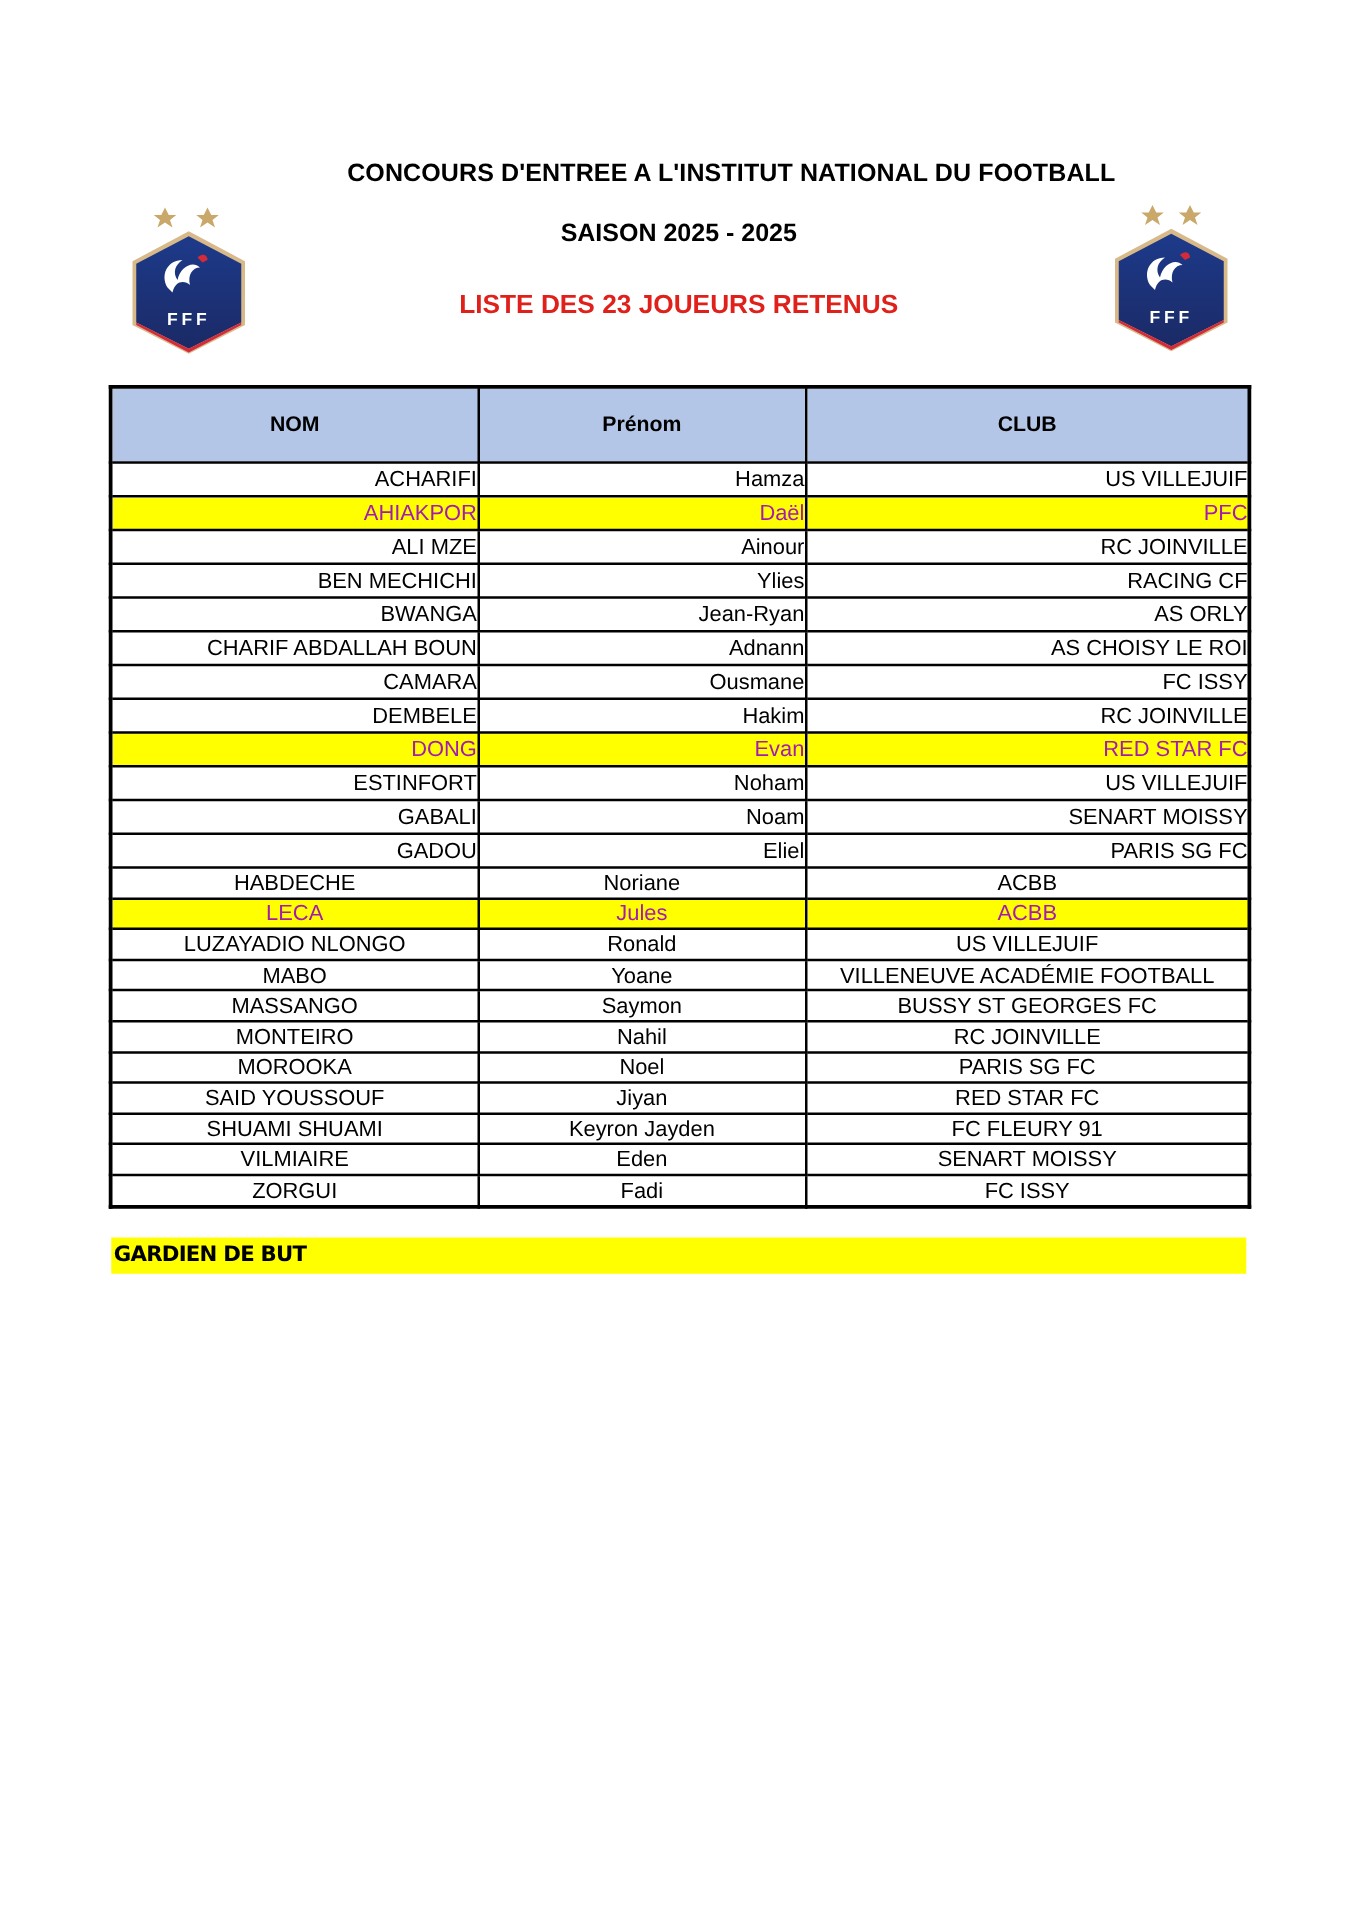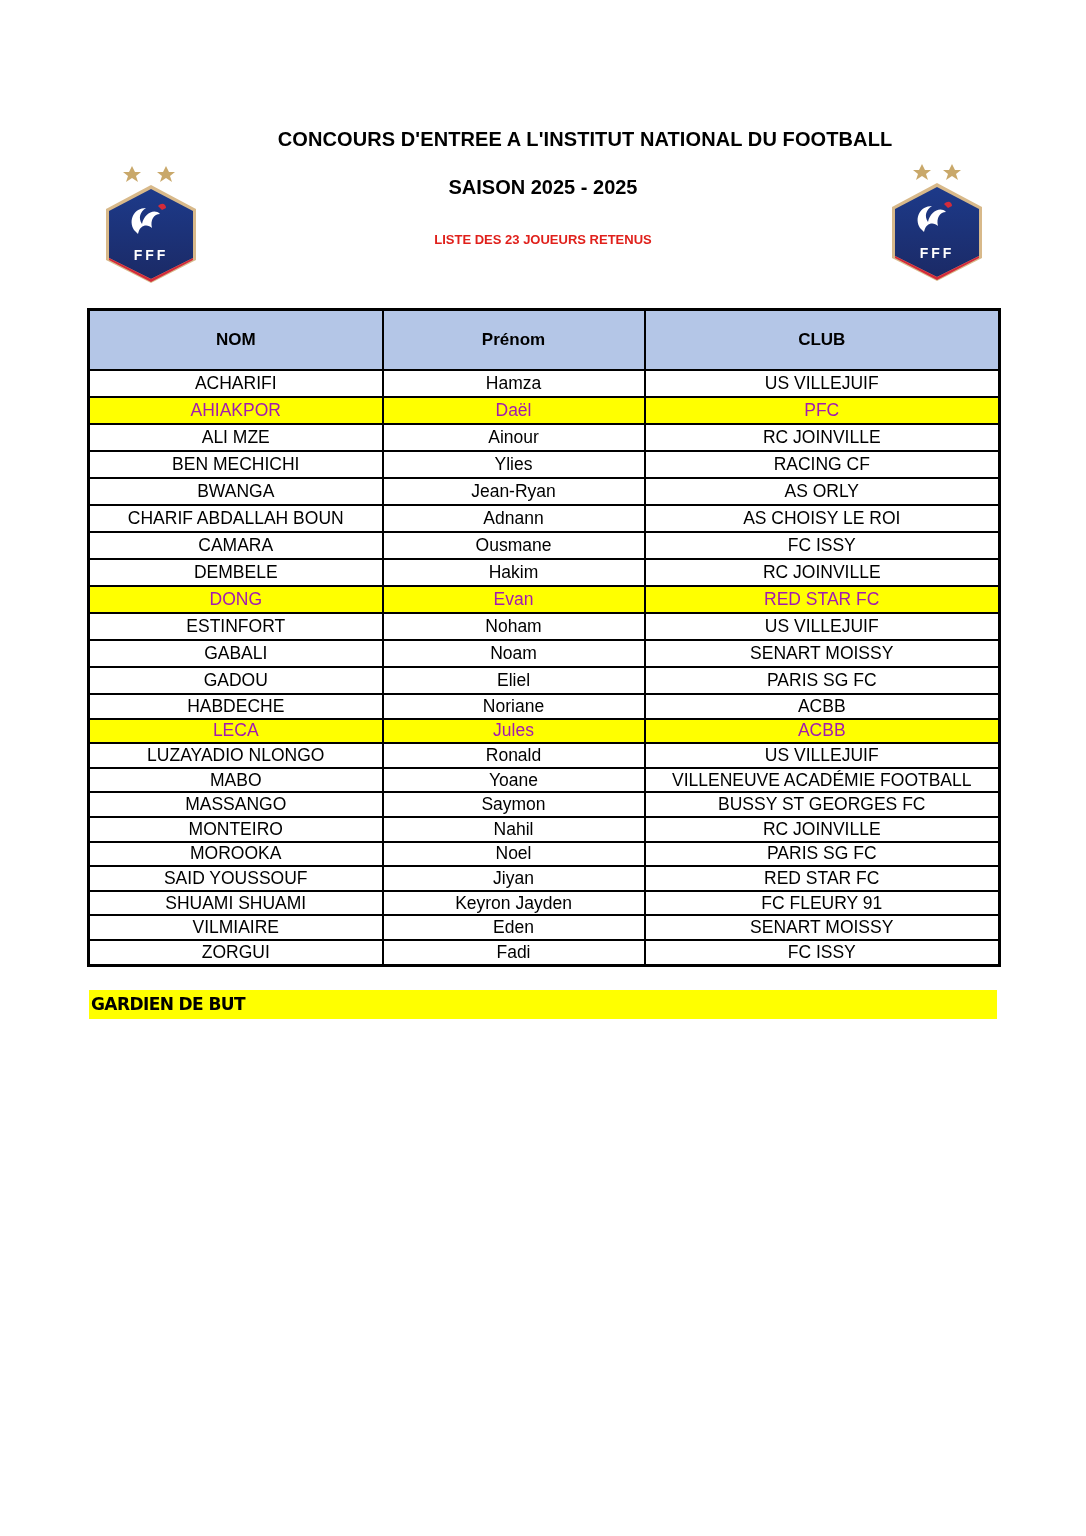--- a/index.html
+++ b/index.html
@@ -2,32 +2,32 @@
 <html><head>
 <meta charset="utf-8">
 <style>
   html, body { margin: 0; padding: 0; background: #ffffff; }
   body { width: 1086px; height: 1536px; position: relative; overflow: hidden;
          font-family: "Liberation Sans", sans-serif; color: #000; }
   .title { position: absolute; left: 0; width: 1086px; text-align: center; font-weight: bold;
            font-family: "Liberation Sans", sans-serif; }
   .t1 { top: 128px; font-size: 20px; letter-spacing: 0.1px; padding-left: 42px; }
   .t2 { top: 176px; font-size: 20px; }
-  .t3 { top: 232px; font-size: 13px; color: #e0201b; }
+  .t3 { top: 232px; font-size: 21px; color: #e0201b; }
   .logo { position: absolute; width: 94px; height: 122px; }
   .logo-left { left: 104px; top: 162px; }
   .logo-right { left: 890px; top: 160px; }
 
   .tbl { position: absolute; left: 87px; top: 308px; width: 911px;
          border-collapse: collapse; table-layout: fixed; border: 3px solid #000; }
   .tbl th, .tbl td { border: 2px solid #000; text-align: center; padding: 0;
                      font-family: "Liberation Sans", sans-serif; white-space: nowrap; overflow: hidden; }
   .tbl th { background: #b4c6e7; font-weight: bold; font-size: 17px; height: 58px; }
   .tbl td { font-size: 17.5px; background: #ffffff; }
-  .tbl tr.r-tall td { height: 25px; }
+  .tbl tr.r-tall td { height: 25px; text-align: right; }
   .tbl tr.r-short td { height: 22.6px; }
   .tbl tr.hl td { background: #ffff00; color: #a21caf; }
   .gardien { position: absolute; left: 89px; top: 990px; width: 908px; height: 29px;
              background: #ffff00; font-family: "DejaVu Sans", sans-serif; font-weight: bold;
              font-size: 17px; line-height: 29px; padding-left: 2px; box-sizing: border-box;
              letter-spacing: -0.6px; }
 </style>
 </head>
 <body>
 

